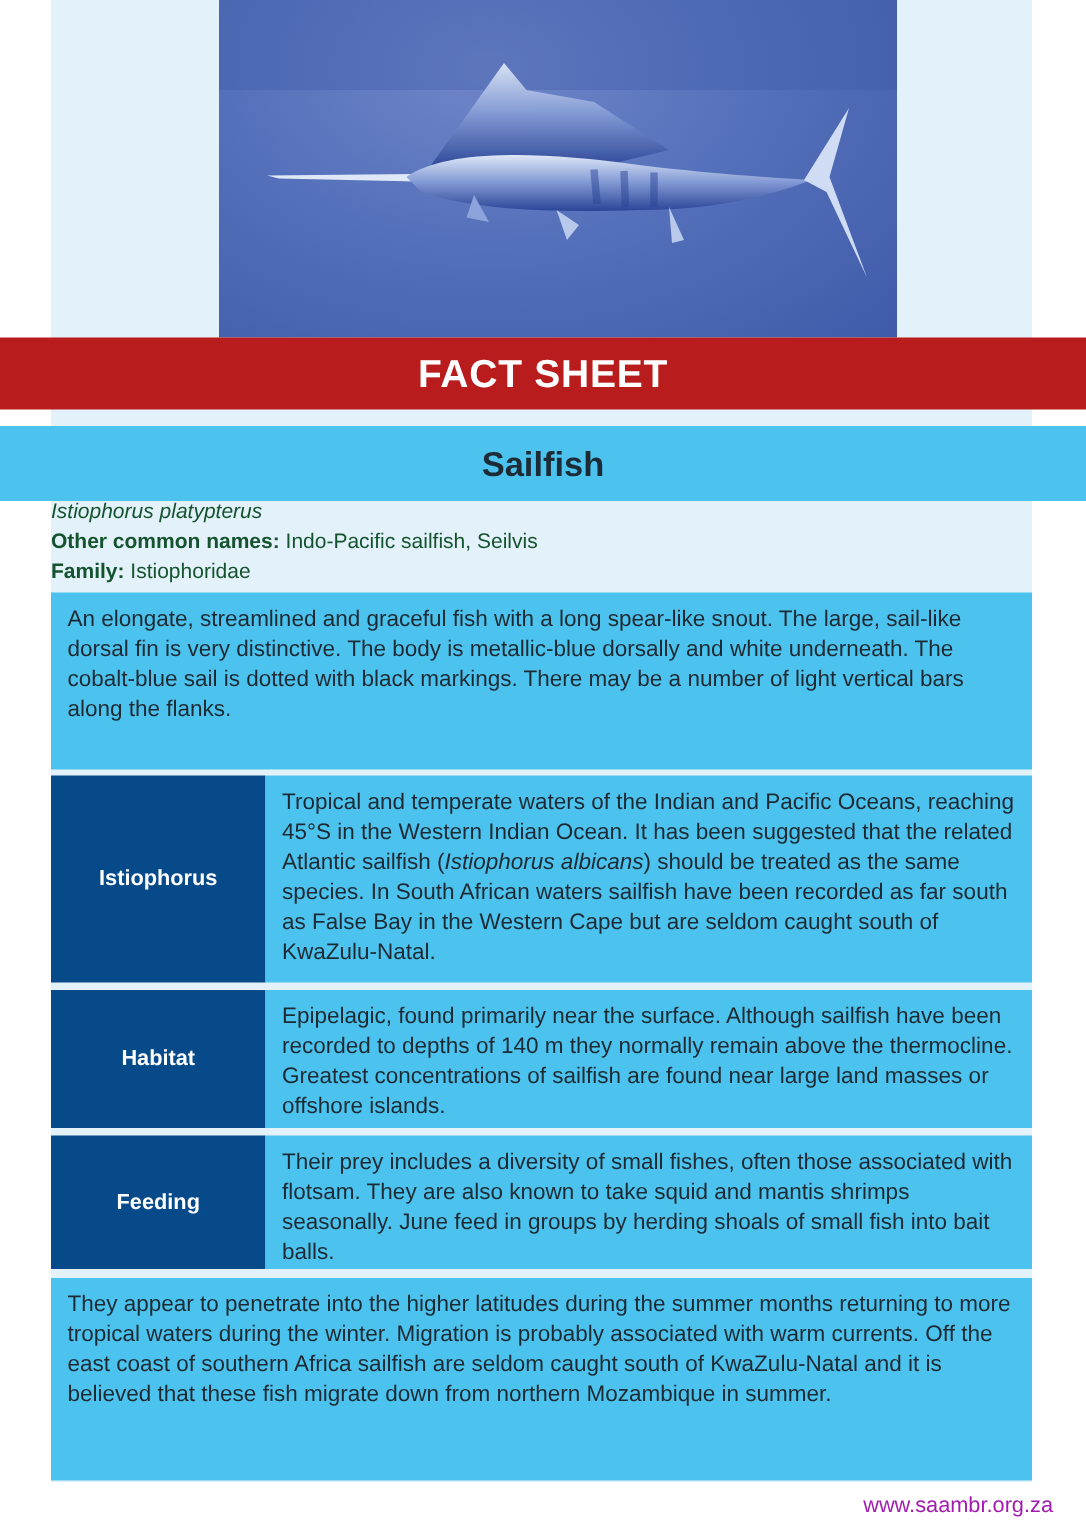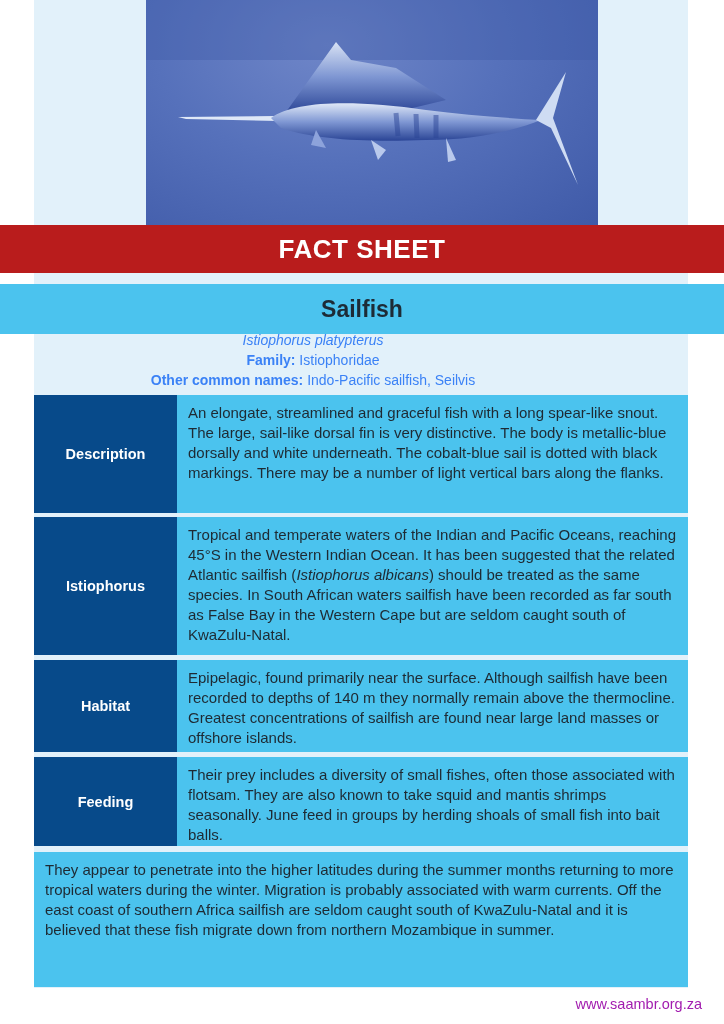--- a/index.html
+++ b/index.html
@@ -14,21 +14,21 @@
   }
   .hero svg { position: absolute; left: 0; top: 0; }
   .band-dark {
     position: absolute; left: 0; top: 225px; width: 724px; height: 48px; background: #b91c1c;
     color: #fff; text-align: center; font-weight: bold; font-size: 26px; line-height: 48px; letter-spacing: 0.5px;
   }
   .band-light {
     position: absolute; left: 0; top: 273px; width: 724px; height: 50px; background: #4bc3ee;
     color: #1d2b36; text-align: center; font-weight: bold; font-size: 23px; line-height: 50px; margin-top: 11px;
   }
-  .info { position: absolute; left: 34px; top: 330px; width: 558px; text-align: center; font-size: 14px; line-height: 20px; color: #3b82f6; }
+  .info { position: absolute; left: 34px; top: 330px; width: 558px; font-size: 14px; line-height: 20px; color: #14532d; }
   .info .sci { font-style: italic; }
   .info b { font-weight: bold; }
   .row { position: absolute; left: 34px; width: 654px; display: flex; }
   .row .label {
     width: 143px; background: #074a8a; color: #fff; font-weight: bold; font-size: 14.5px;
     display: flex; align-items: center; justify-content: center;
   }
   .row .content {
     flex: 1; background: #4bc3ee; color: #1e2a33; font-size: 15px; line-height: 20px;
     padding: 8px 10px 0 11px; box-sizing: border-box;
@@ -66,26 +66,25 @@
 
     <path d="M250,113 L252,136 M270,114 L271,138 M290,115 L290,138" stroke="#2b4596" stroke-width="5" opacity="0.5"></path>
   </svg>
 </div>
 
 <div class="band-dark">FACT SHEET</div>
 <div class="band-light">Sailfish</div>
 
 <div class="info">
   <div class="sci">Istiophorus platypterus</div>
+  <div><b>Other common names:</b> <span>Indo-Pacific sailfish, Seilvis</span></div>
   <div><b>Family:</b> <span>Istiophoridae</span></div>
-  <div><b>Other common names:</b> <span>Indo-Pacific sailfish, Seilvis</span></div>
 </div>
 
 <div class="row" style="top:395px;height:118px;">
-  <div class="label">Description</div>
   <div class="content">An elongate, streamlined and graceful fish with a long spear-like snout. The large, sail-like dorsal fin is very distinctive. The body is metallic-blue dorsally and white underneath. The cobalt-blue sail is dotted with black markings. There may be a number of light vertical bars along the flanks.</div>
 </div>
 
 <div class="row" style="top:517px;height:138px;">
   <div class="label">Istiophorus</div>
   <div class="content"><span>Tropical and temperate waters of the Indian and Pacific Oceans, reaching 45°S in the Western Indian Ocean. It has been suggested that the related Atlantic sailfish (</span><i>Istiophorus albicans</i><span>) should be treated as the same species. In South African waters sailfish have been recorded as far south as False Bay in the Western Cape but are seldom caught south of KwaZulu-Natal.</span></div>
 </div>
 
 <div class="row" style="top:660px;height:92px;">
   <div class="label">Habitat</div>

